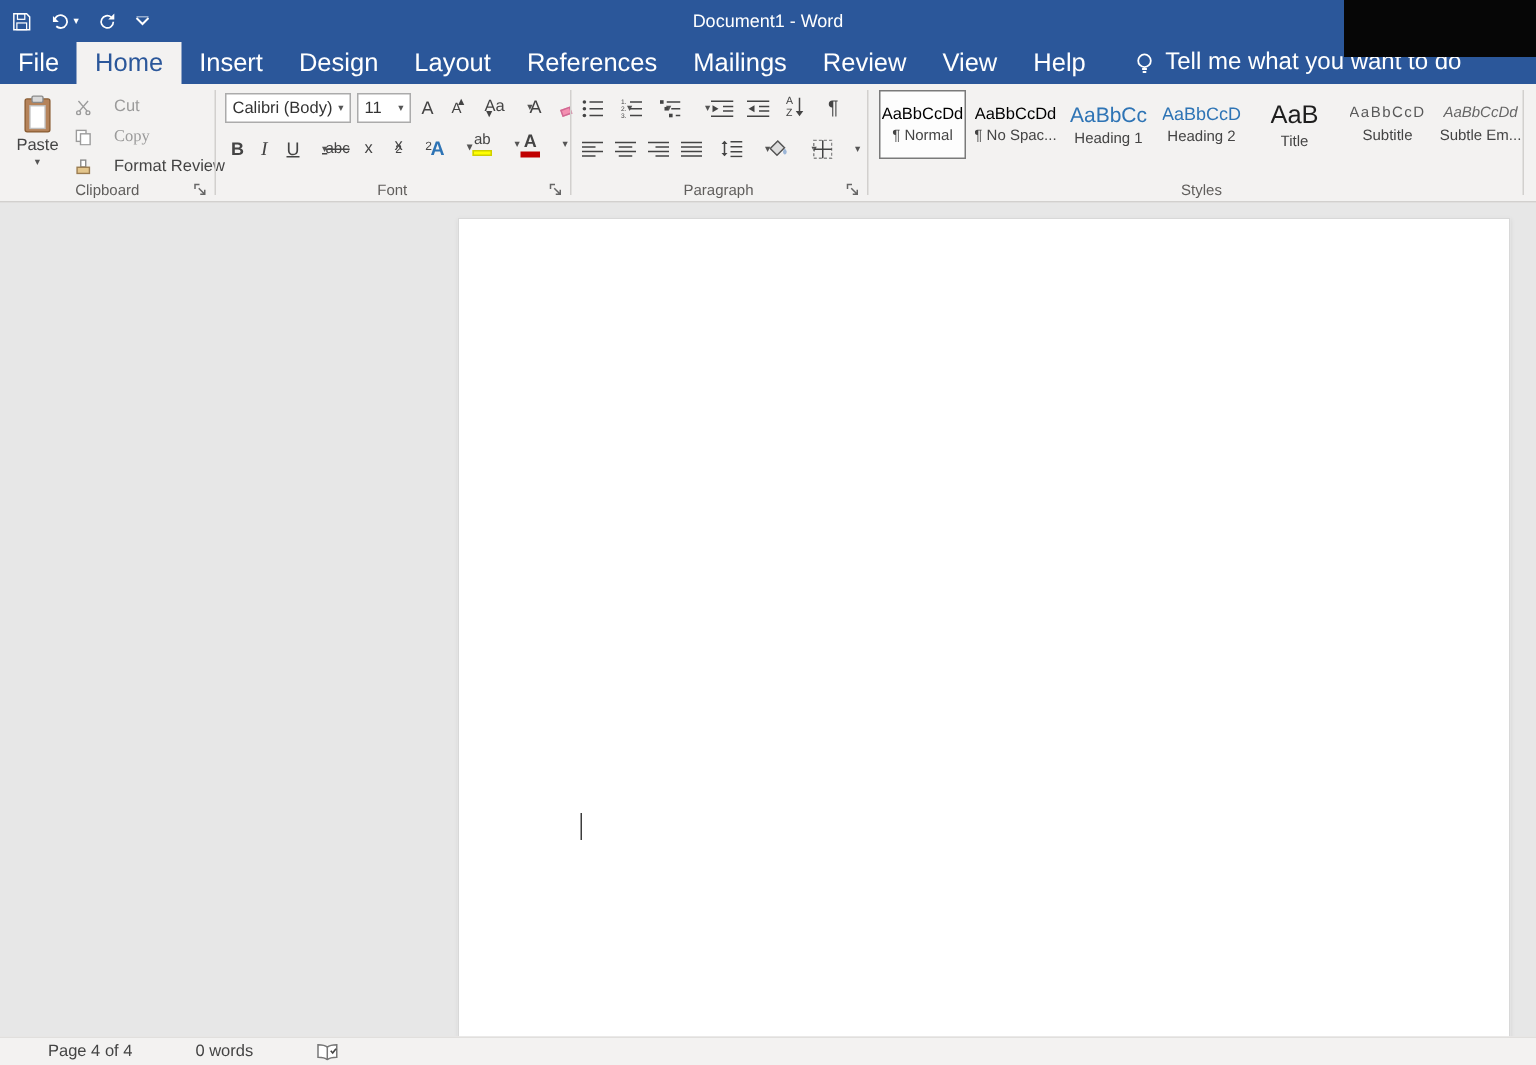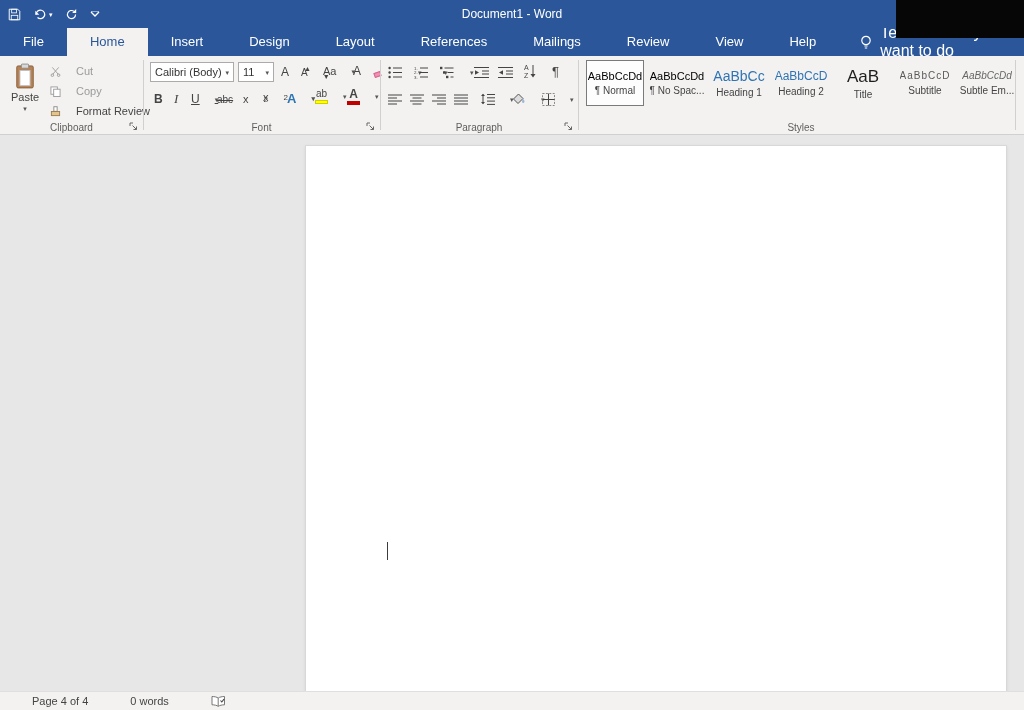--- a/index.html
+++ b/index.html
@@ -12,21 +12,21 @@
   .qat { position:absolute; left:8px; top:0; height:28px; display:flex; align-items:center; gap:12px; z-index:4; }
   .qat .qbtn { display:inline-flex; align-items:center; gap:2px; cursor:default; }
   .title-text { position:absolute; left:0; right:0; top:0; height:28px; line-height:28px; text-align:center;
                 color:#fff; font-size:12px; }
   .win-black { position:absolute; right:0; top:0; width:128px; height:38px; background:#060606; z-index:6; }
 
   
   .tabbar { position:absolute; top:28px; left:0; right:0; height:28px; background:var(--accent,#2b579a);
             display:flex; align-items:stretch; z-index:2; }
   .tabs { display:flex; }
-  .tab { padding:0 23px; line-height:28px; font-size:13px; color:#fff; white-space:nowrap; cursor:default;text-align:right; }
+  .tab { padding:0 12px; line-height:28px; font-size:17px; color:#fff; white-space:nowrap; cursor:default;text-align:right; }
   .tab.active { background:var(--ribbon-bg,#f3f2f1); color:var(--accent,#2b579a); }
   .tellme { display:flex; align-items:center; gap:7px; margin-left:20px; color:#fff; font-size:16px; }
 
   
   .ribbon { position:absolute; top:56px; left:0; right:0; height:79px; background:var(--ribbon-bg,#f3f2f1);
             border-bottom:1px solid #d2d0ce; z-index:1; }
   .grp { position:absolute; top:0; height:100%; }
   .grp-clipboard { left:0; width:143px; }
   .grp-font { left:143px; width:237px; }
   .grp-paragraph { left:380px; width:198px; }
@@ -181,21 +181,21 @@
       <div class="rb disabled" style="left:50px; top:9px;">
         <span>
           <svg width="11" height="11" viewBox="0 0 12 12">
               <path d="M2.5 1.5l6.5 7.5M9.5 1.5L3 9" stroke="#9b9b9b" stroke-width="1"></path>
               <circle cx="2.6" cy="10" r="1.4" fill="none" stroke="#9b9b9b"></circle>
               <circle cx="9.4" cy="10" r="1.4" fill="none" stroke="#9b9b9b"></circle>
             </svg>
         </span>
         <span>Cut</span>
       </div>
-      <div class="rb disabled" style="left:50px; top:29px;">
+      <div class="rb disabled" style="left:50px; top:29px;font-family:Liberation Serif, serif;">
         <span>
           <svg width="11" height="11" viewBox="0 0 12 12">
               <rect x="1" y="1" width="7" height="8" fill="#fff" stroke="#9b9b9b"></rect>
               <rect x="4" y="3.5" width="7" height="8" fill="#fff" stroke="#9b9b9b"></rect>
             </svg>
         </span>
         <span>Copy</span>
       </div>
       <div class="rb" style="left:50px; top:49px;">
         <span>

